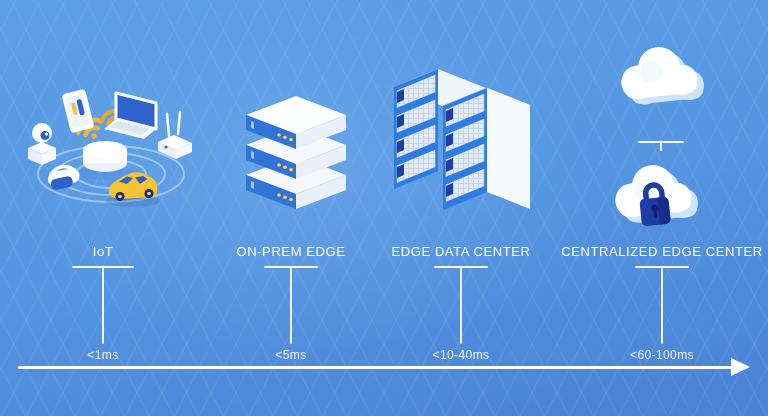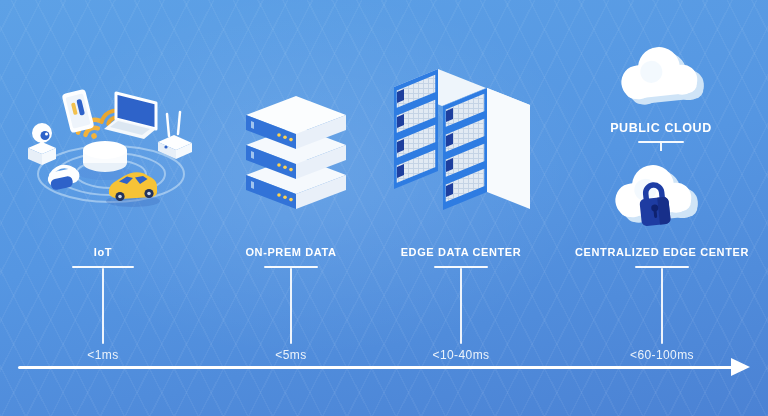--- a/index.html
+++ b/index.html
@@ -10,21 +10,21 @@
     font-family:"Liberation Sans","DejaVu Sans",sans-serif;
     background:
       radial-gradient(ellipse 420px 260px at 40% 42%, rgba(255,255,255,0.10), rgba(255,255,255,0) 70%),
       repeating-linear-gradient(63deg, rgba(255,255,255,0.05) 0 1.5px, rgba(255,255,255,0) 1.5px 22px),
       repeating-linear-gradient(-63deg, rgba(255,255,255,0.05) 0 1.5px, rgba(255,255,255,0) 1.5px 22px),
       linear-gradient(168deg,#5da1e6 0%,#5596e2 48%,#4b82d4 100%);
   }
   .col{position:absolute;width:0;height:0;}
   .col-label{
     position:absolute;top:245px;transform:translateX(-50%);
-    color:#ffffff;font-size:11px;font-weight:700;letter-spacing:.6px;
+    color:#ffffff;font-size:13px;font-weight:400;letter-spacing:.6px;
     white-space:nowrap;line-height:14px;
   }
   .tick-h{
     position:absolute;top:266px;width:54px;height:2px;
     transform:translateX(-50%);background:rgba(255,255,255,.95);border-radius:1px;
   }
   .tick-v{
     position:absolute;top:268px;width:2px;height:76px;
     transform:translateX(-50%);background:rgba(255,255,255,.9);border-radius:1px;
   }
@@ -226,21 +226,20 @@
       <g fill="#ffffff">
         <circle cx="30" cy="42" r="17"></circle>
           <circle cx="52" cy="30" r="21"></circle>
           <circle cx="74" cy="44" r="15"></circle>
         <rect x="16" y="40" width="72" height="18" rx="9"></rect>
       </g>
       <circle cx="44" cy="33" r="11" fill="#eef6fd" opacity=".7"></circle>
     </g>
   </svg>
 
-  <div class="cloud-label">PUBLIC CLOUD</div>
   <div class="cloud-tick-h"></div>
   <div class="cloud-tick-v"></div>
 
   <svg id="lockcloud-art" class="illustration" width="112" height="92" viewBox="0 0 112 92">
     <g transform="translate(2,6) rotate(-6 52 40)">
       <g fill="#cfe4f7" transform="translate(6,6)">
         <circle cx="30" cy="42" r="17"></circle>
           <circle cx="52" cy="30" r="21"></circle>
           <circle cx="74" cy="44" r="15"></circle>
         <rect x="16" y="40" width="72" height="18" rx="9"></rect>
@@ -263,21 +262,21 @@
   </svg>
 
   <div class="col" style="left:103px">
     <div class="col-label">IoT</div>
     <div class="tick-h" style="width:62px"></div>
     <div class="tick-v"></div>
     <div class="latency">&lt;1ms</div>
   </div>
 
   <div class="col" style="left:291px">
-    <div class="col-label">ON-PREM DATA</div>
+    <div class="col-label">ON-PREM EDGE</div>
     <div class="tick-h"></div>
     <div class="tick-v"></div>
     <div class="latency">&lt;5ms</div>
   </div>
 
   <div class="col" style="left:461px">
     <div class="col-label">EDGE DATA CENTER</div>
     <div class="tick-h"></div>
     <div class="tick-v"></div>
     <div class="latency">&lt;10-40ms</div>

